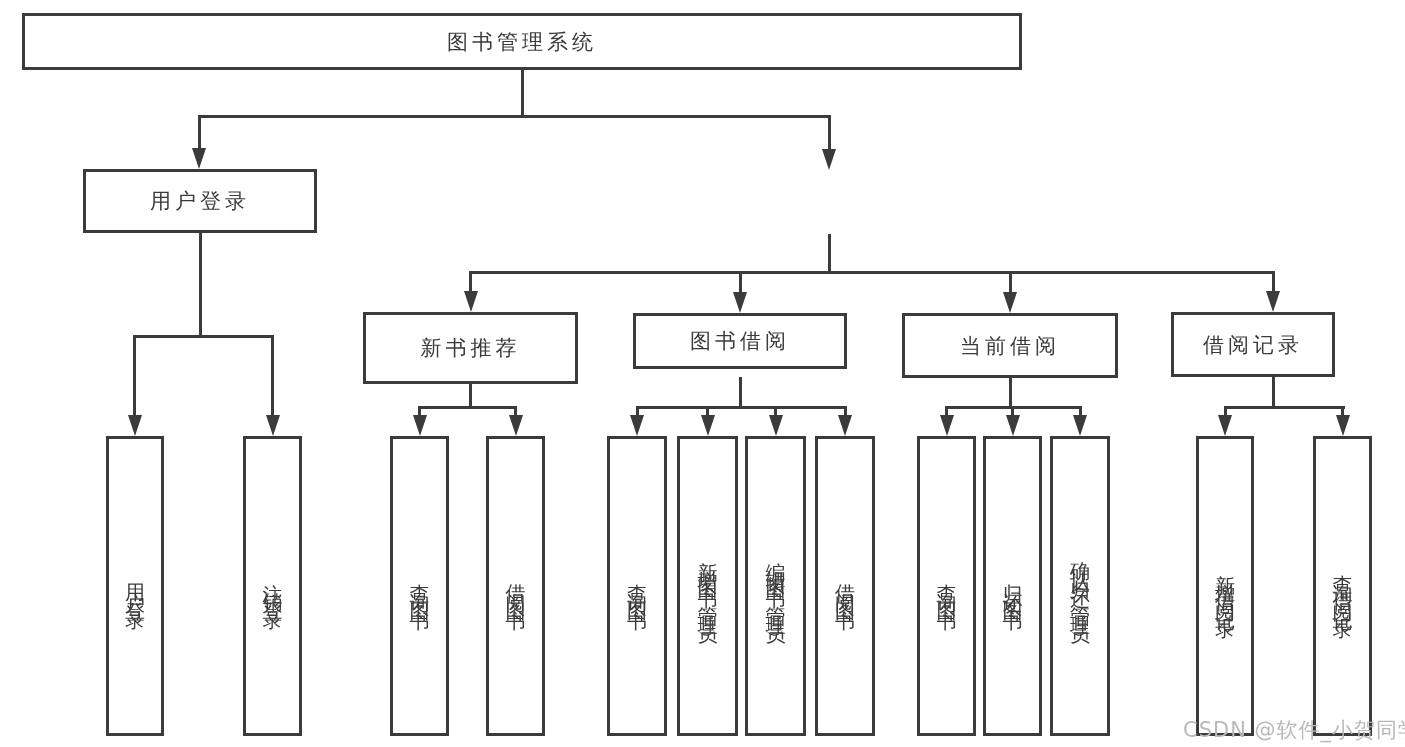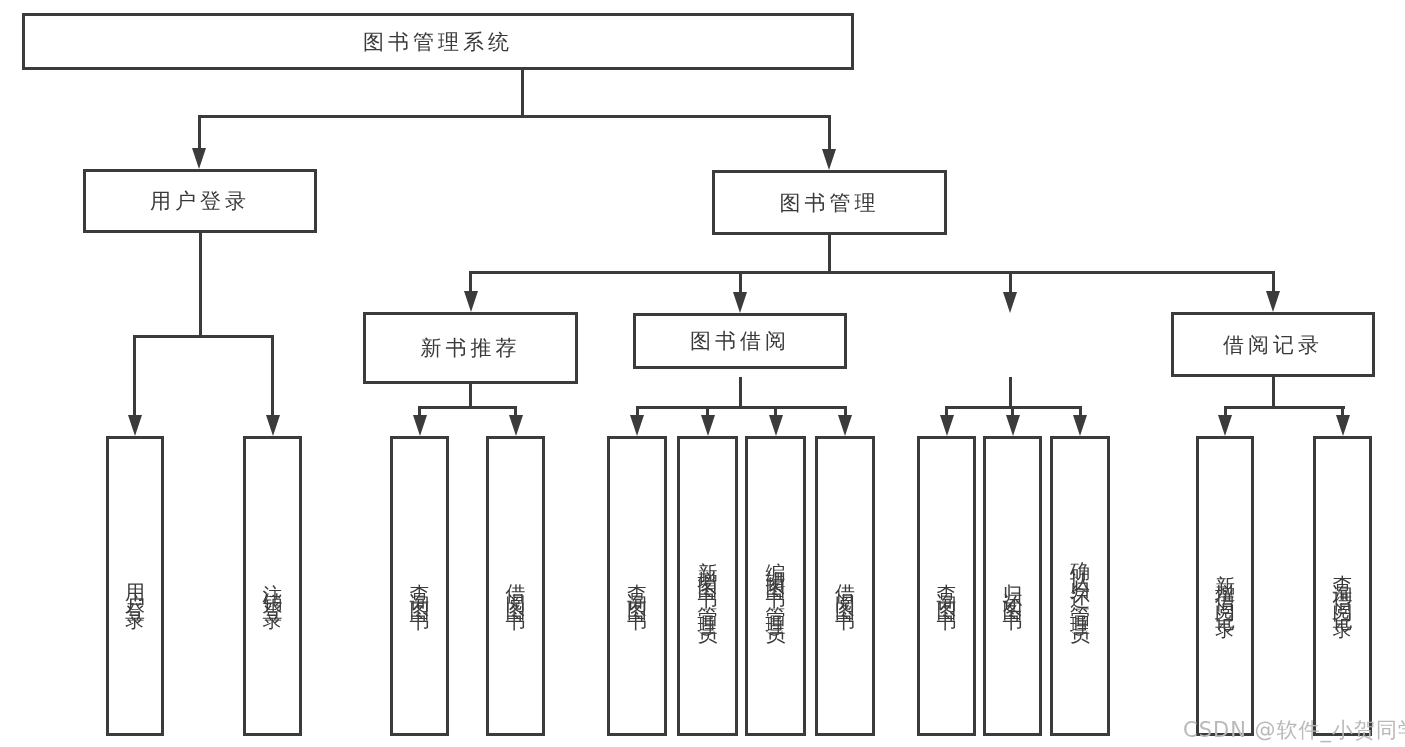--- a/index.html
+++ b/index.html
@@ -81,38 +81,38 @@
   <div class="line v" style="left:1079px;top:406px;height:11px"></div>
   <div class="arrow" style="left:1073px;top:415px"></div>
 
   <div class="line v" style="left:1272px;top:377px;height:31px"></div>
   <div class="line h" style="left:1224px;top:406px;width:121px"></div>
   <div class="line v" style="left:1224px;top:406px;height:11px"></div>
   <div class="arrow" style="left:1218px;top:415px"></div>
   <div class="line v" style="left:1341px;top:406px;height:11px"></div>
   <div class="arrow" style="left:1336px;top:415px"></div>
 
-  <div class="box hbox" style="left:22px;top:13px;width:832px;height:57px">
+  <div class="box hbox" style="left:22px;top:13px;width:1000px;height:57px">
     <span class="lbl">图书管理系统</span>
   </div>
 
   <div class="box hbox" style="left:83px;top:169px;width:234px;height:64px">
     <span class="lbl">用户登录</span>
-  </div>
-  <div class="box hbox" style="left:712px;top:170px;width:235px;height:65px">
-    <span class="lbl">图书管理</span>
   </div>
 
   <div class="box hbox" style="left:363px;top:312px;width:215px;height:72px">
     <span class="lbl">新书推荐</span>
   </div>
   <div class="box hbox" style="left:633px;top:313px;width:214px;height:56px">
     <span class="lbl">图书借阅</span>
   </div>
-  <div class="box hbox" style="left:1171px;top:312px;width:204px;height:65px">
+  <div class="box hbox" style="left:902px;top:313px;width:216px;height:65px">
+    <span class="lbl">当前借阅</span>
+  </div>
+  <div class="box hbox" style="left:1171px;top:312px;width:164px;height:65px">
     <span class="lbl">借阅记录</span>
   </div>
 
   <div class="box vbox" style="left:106px;top:436px;width:58px;height:300px">
     <span class="lbl">用户登录</span>
   </div>
   <div class="box vbox" style="left:243px;top:436px;width:59px;height:300px">
     <span class="lbl">注销登录</span>
   </div>
 

